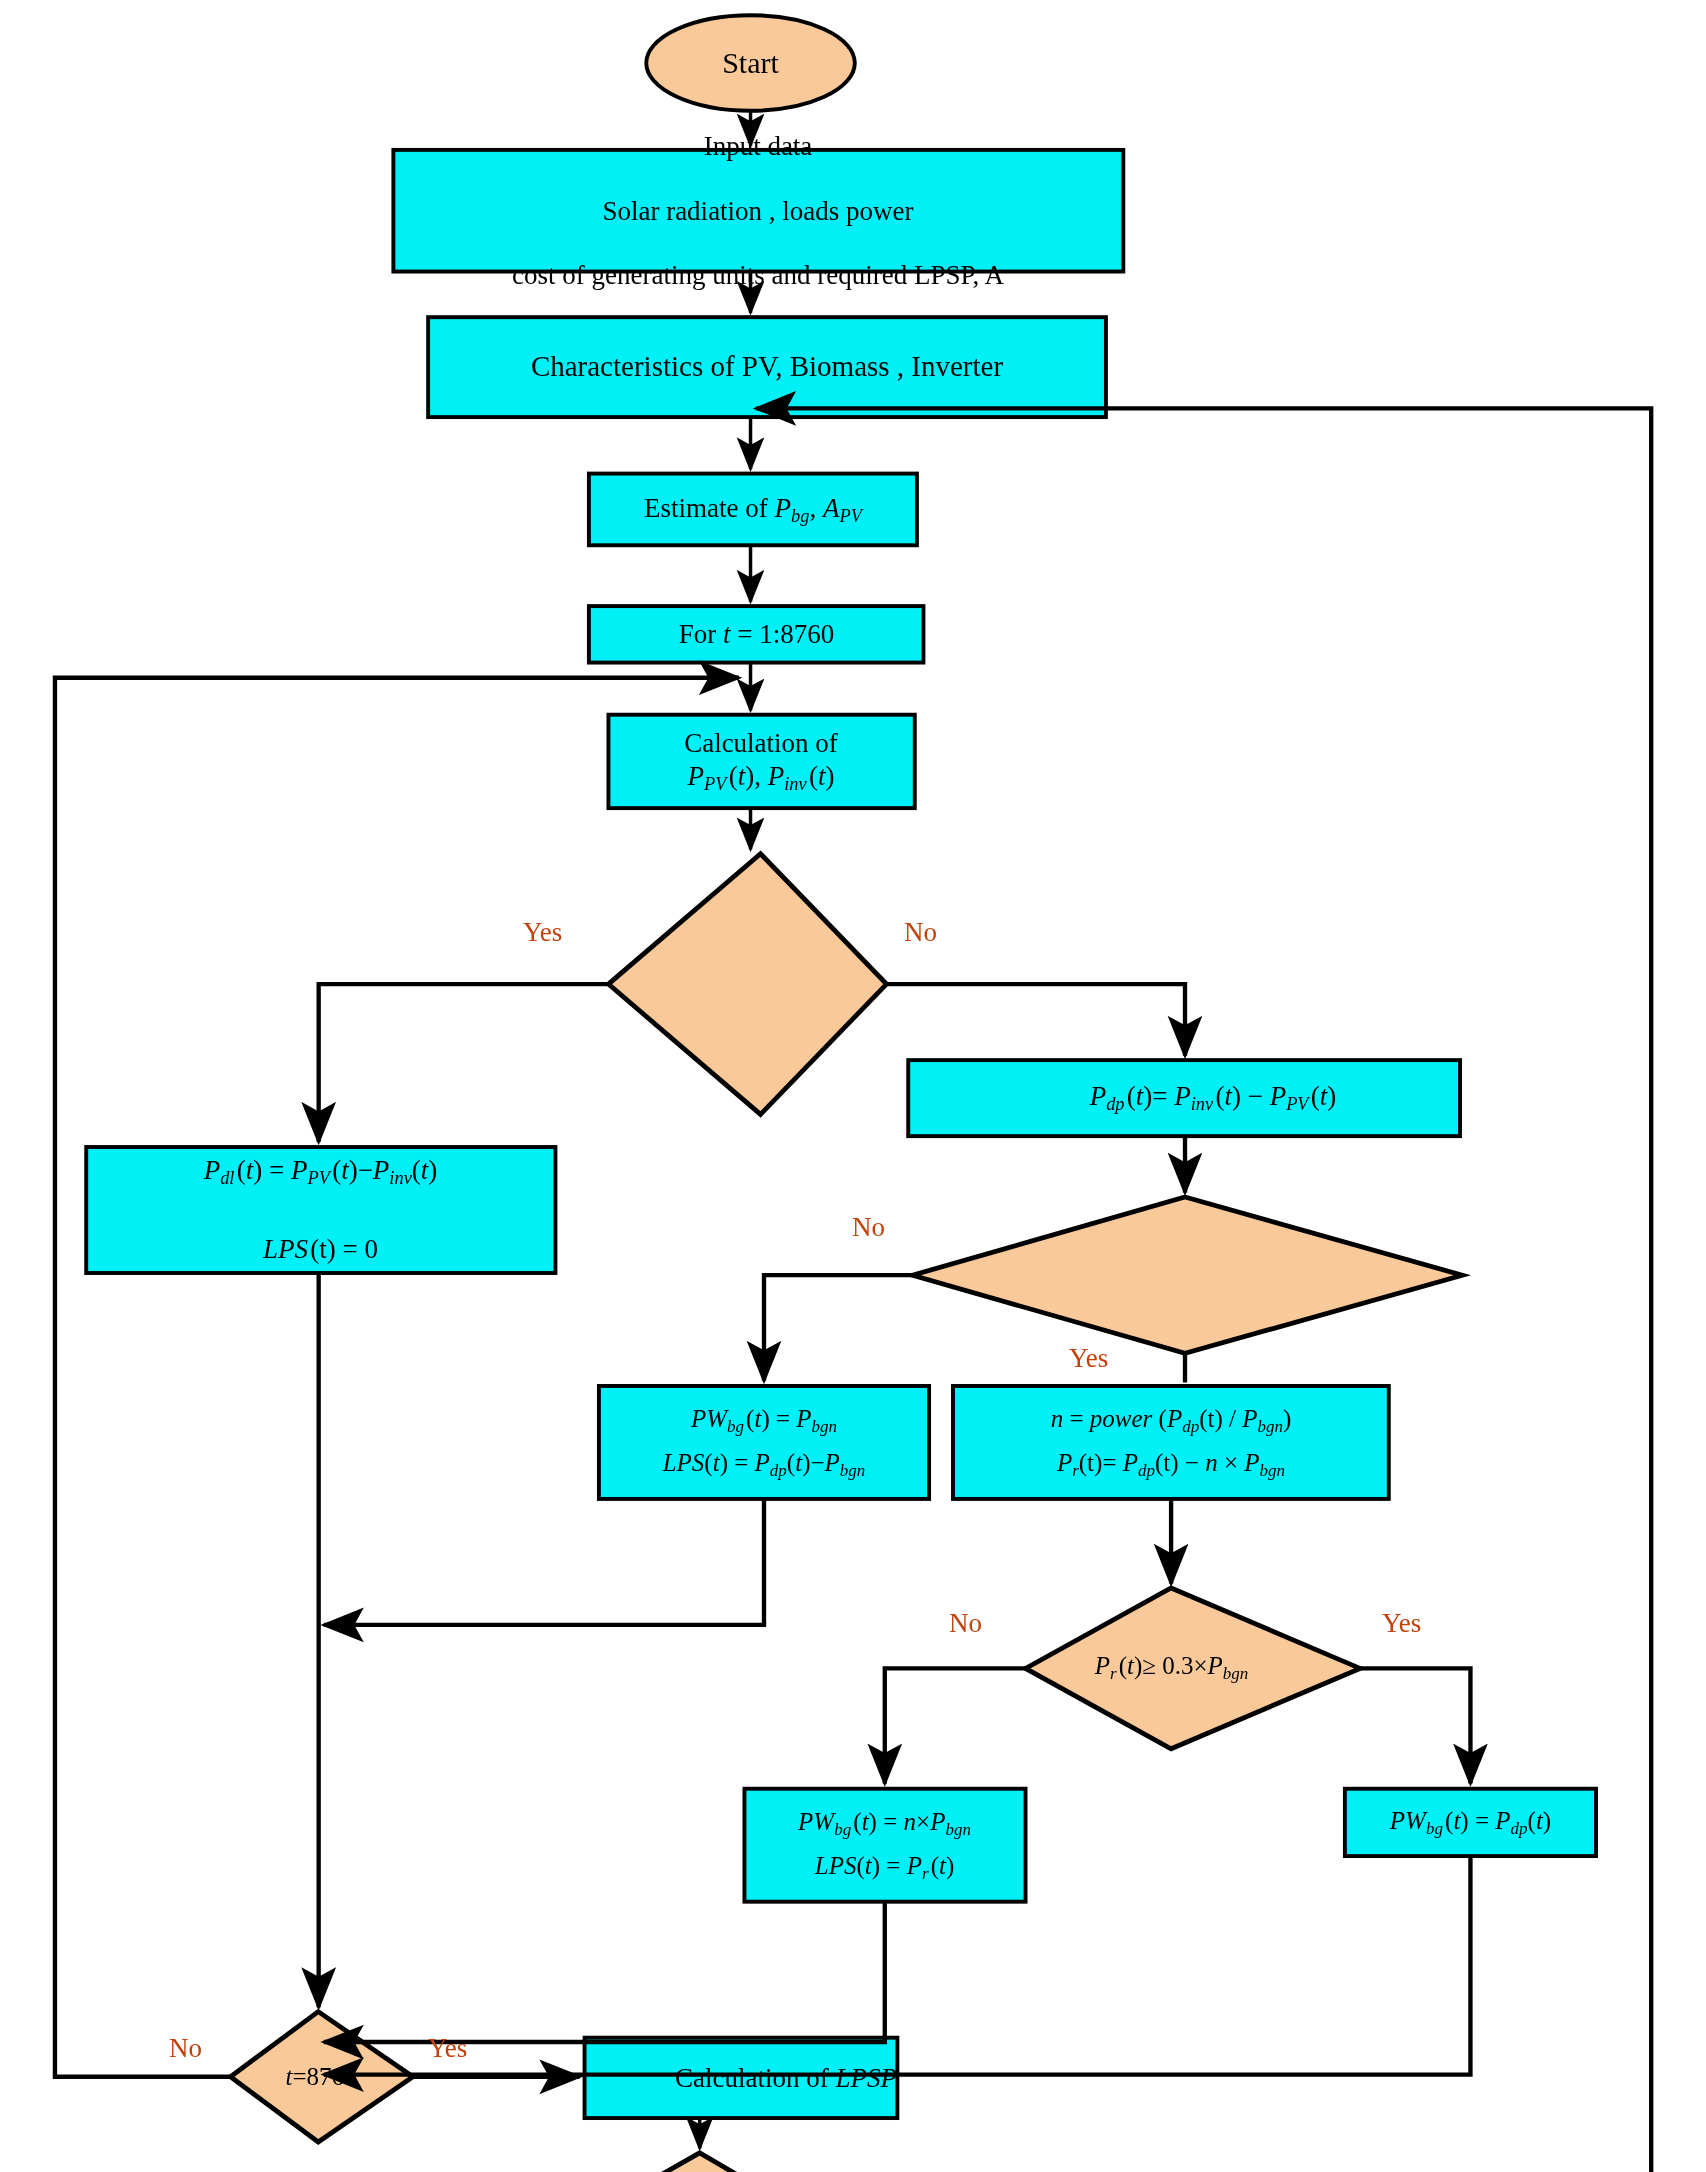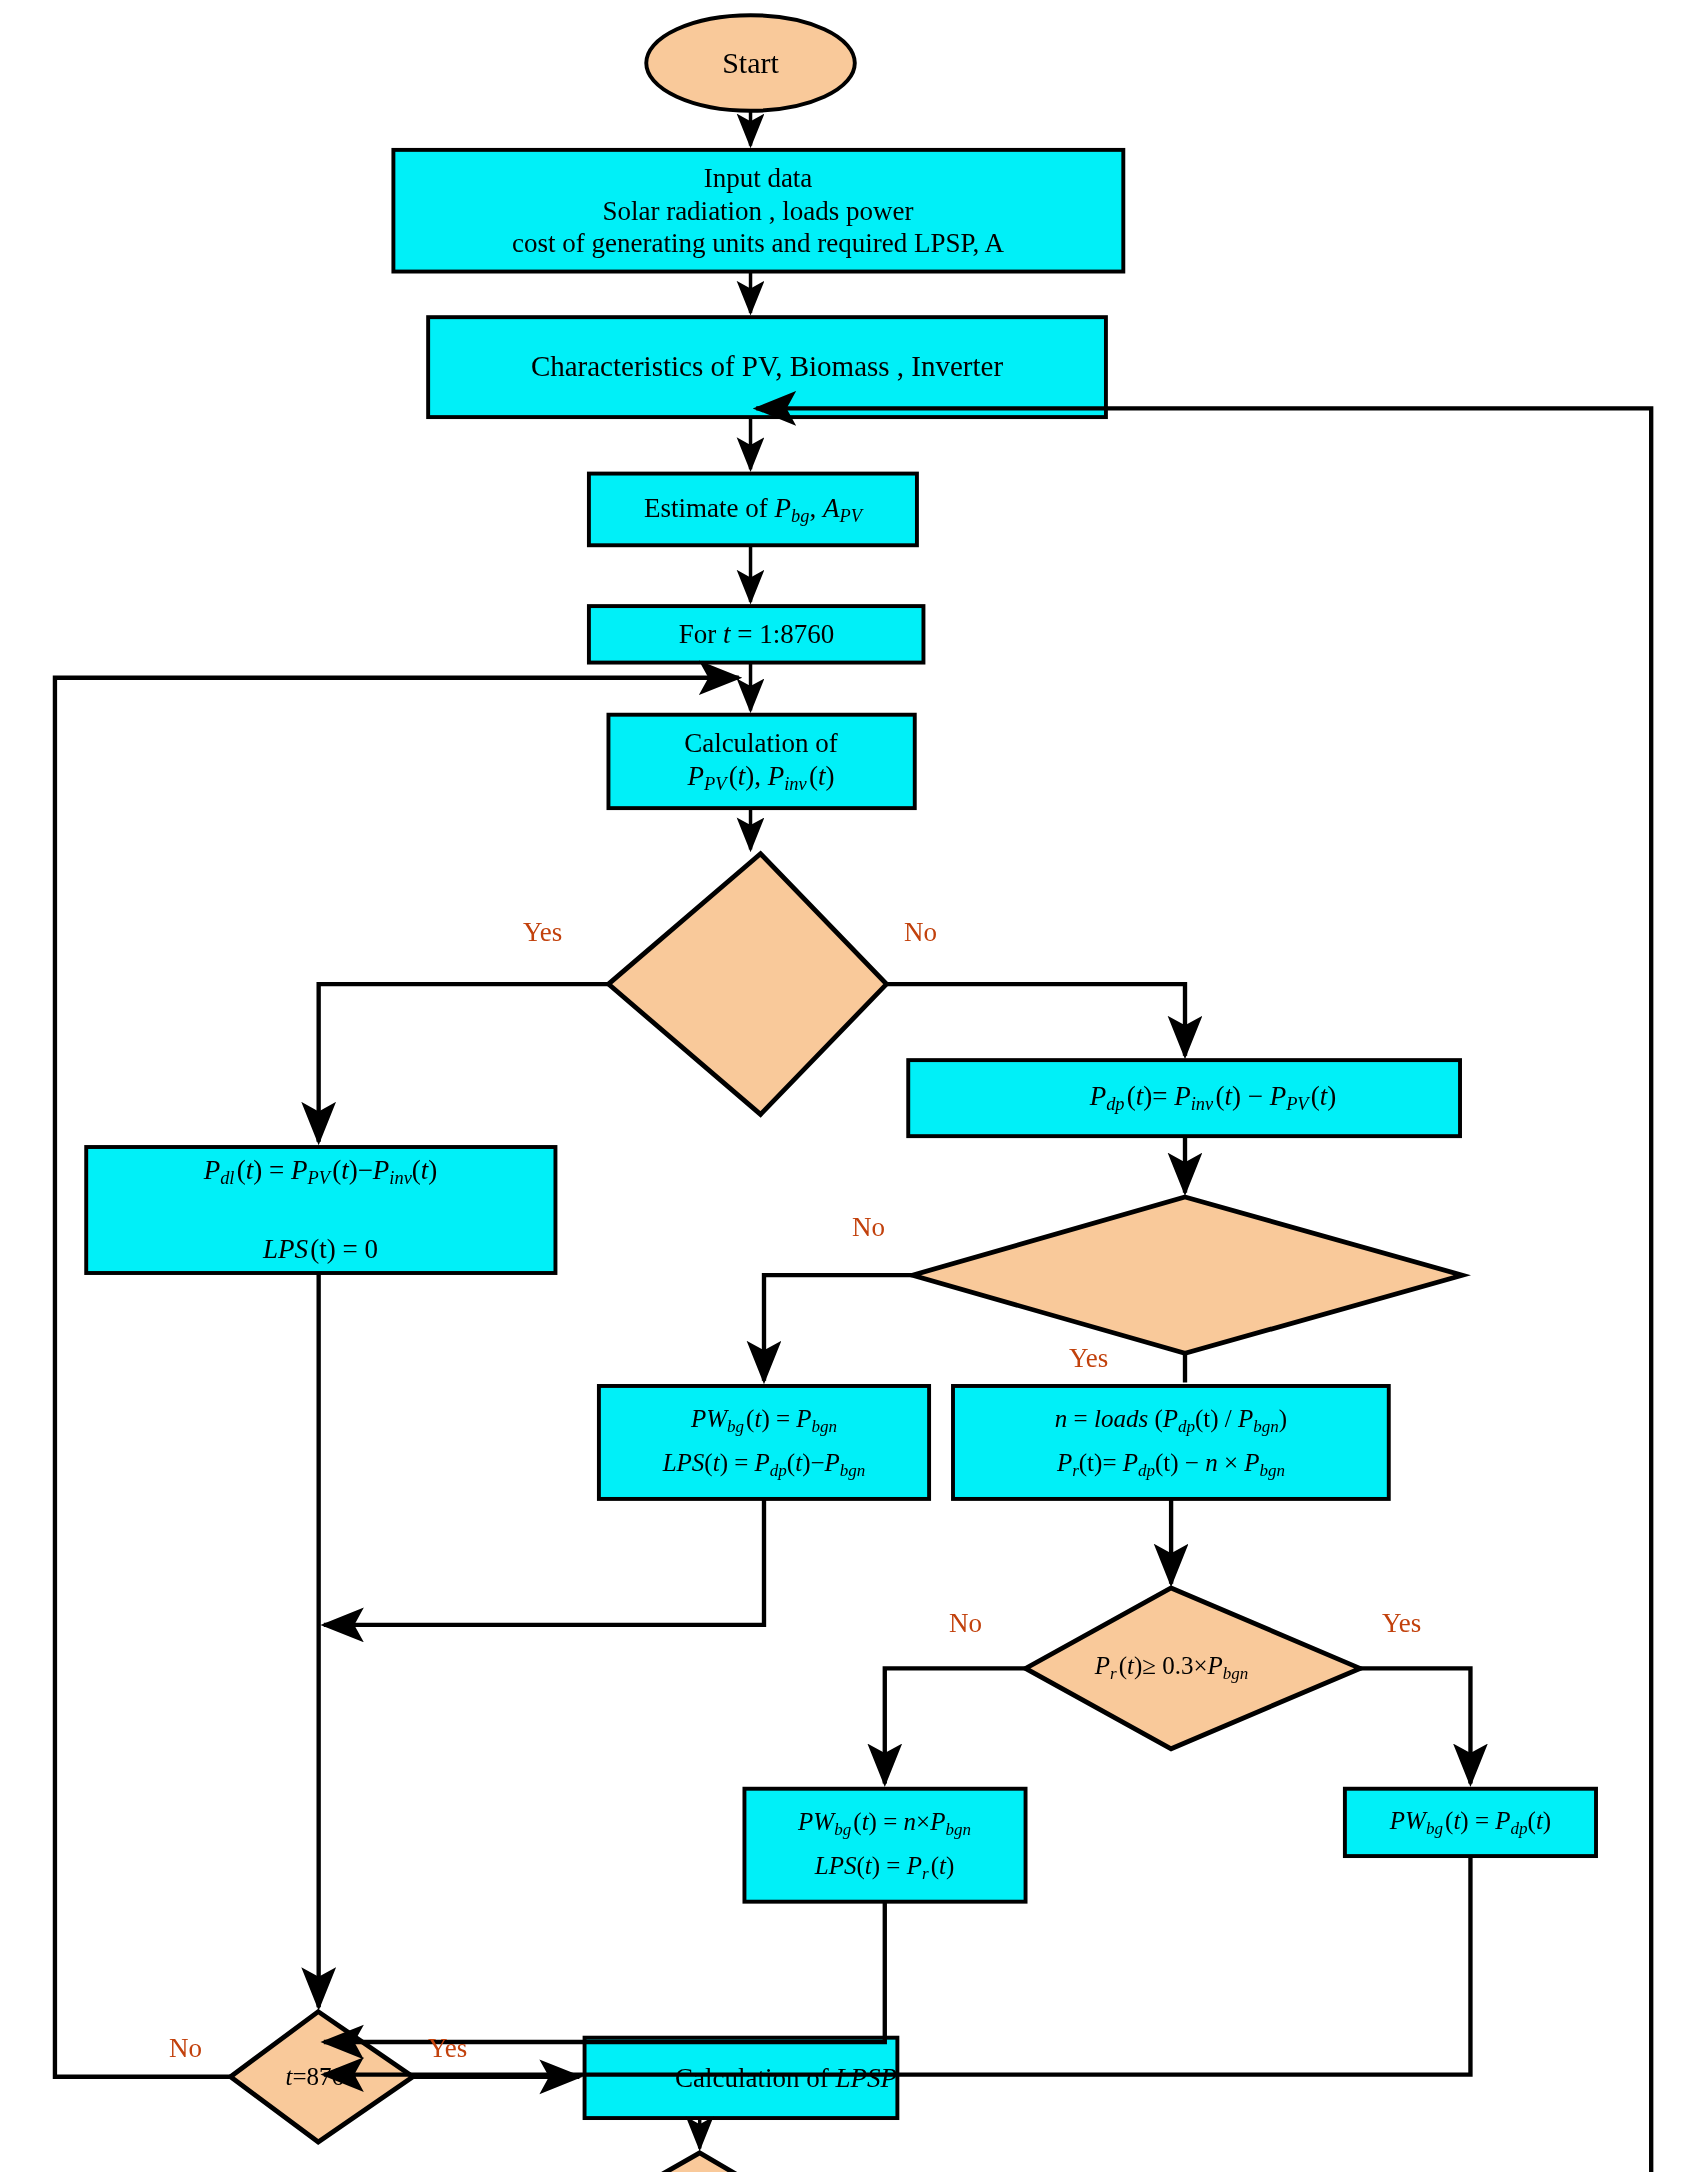--- a/index.html
+++ b/index.html
@@ -145,21 +145,21 @@
     <path d="M1285,5140 L1145,5140" marker-end="url(#arrow)"></path>
 
     <path d="M1925,5140 L3800,5140 L3800,940 L1740,940" marker-end="url(#arrow)"></path>
   </g>
 </svg>
 
 <div class="node-text f70" style="left:646px;top:15px;width:209px;height:96px;">
   <span>Start</span>
 </div>
 
-<div class="node-text f62" style="left:393px;top:150px;width:730px;height:122px;">
+<div class="node-text f62" style="left:393px;top:150px;width:730px;height:122px;gap:32px;">
   <span class="row">Input data</span>
   <span class="row">Solar radiation , loads power</span>
   <span class="row">cost of generating units and required LPSP, A</span>
 </div>
 
 <div class="node-text f66" style="left:428px;top:317px;width:678px;height:100px;">
   <span class="row">Characteristics of PV, Biomass ,  Inverter</span>
 </div>
 
 <div class="node-text f62" style="left:589px;top:474px;width:328px;height:72px;">
@@ -185,21 +185,21 @@
   <span class="row"><i>P</i><sub>dp</sub> (<i>t</i>)= <i>P</i><sub>inv</sub> (<i>t</i>) − <i>P</i><sub>PV</sub> (<i>t</i>)</span>
 </div>
 
 
 <div class="node-text f58" style="left:599px;top:1386px;width:330px;height:113px;">
   <span class="row" style="margin-bottom:10.4px;"><i>PW</i><sub>bg</sub> (<i>t</i>) = <i>P</i><sub>bgn</sub></span>
   <span class="row"><i>LPS</i>(<i>t</i>) = <i>P</i><sub>dp</sub>(<i>t</i>)−<i>P</i><sub>bgn</sub></span>
 </div>
 
 <div class="node-text f58" style="left:953px;top:1386px;width:436px;height:113px;">
-  <span class="row" style="margin-bottom:10.4px;"><i>n</i> = <i>loads</i> (<i>P</i><sub>dp</sub>(t) / <i>P</i><sub>bgn</sub>)</span>
+  <span class="row" style="margin-bottom:10.4px;"><i>n</i> = <i>power</i> (<i>P</i><sub>dp</sub>(t) / <i>P</i><sub>bgn</sub>)</span>
   <span class="row"><i>P</i><sub>r</sub>(t)= <i>P</i><sub>dp</sub>(t) − <i>n</i> × <i>P</i><sub>bgn</sub></span>
 </div>
 
 <div class="node-text f58" style="left:1041px;top:1642px;width:261px;height:52px;">
   <span class="row"><i>P</i><sub>r</sub> (<i>t</i>)≥ 0.3×<i>P</i><sub>bgn</sub></span>
 </div>
 
 <div class="node-text f58" style="left:744px;top:1789px;width:281px;height:113px;">
   <span class="row" style="margin-bottom:10.4px;"><i>PW</i><sub>bg</sub> (<i>t</i>) = <i>n</i>×<i>P</i><sub>bgn</sub></span>
   <span class="row"><i>LPS</i>(<i>t</i>) = <i>P</i><sub>r</sub> (<i>t</i>)</span>

